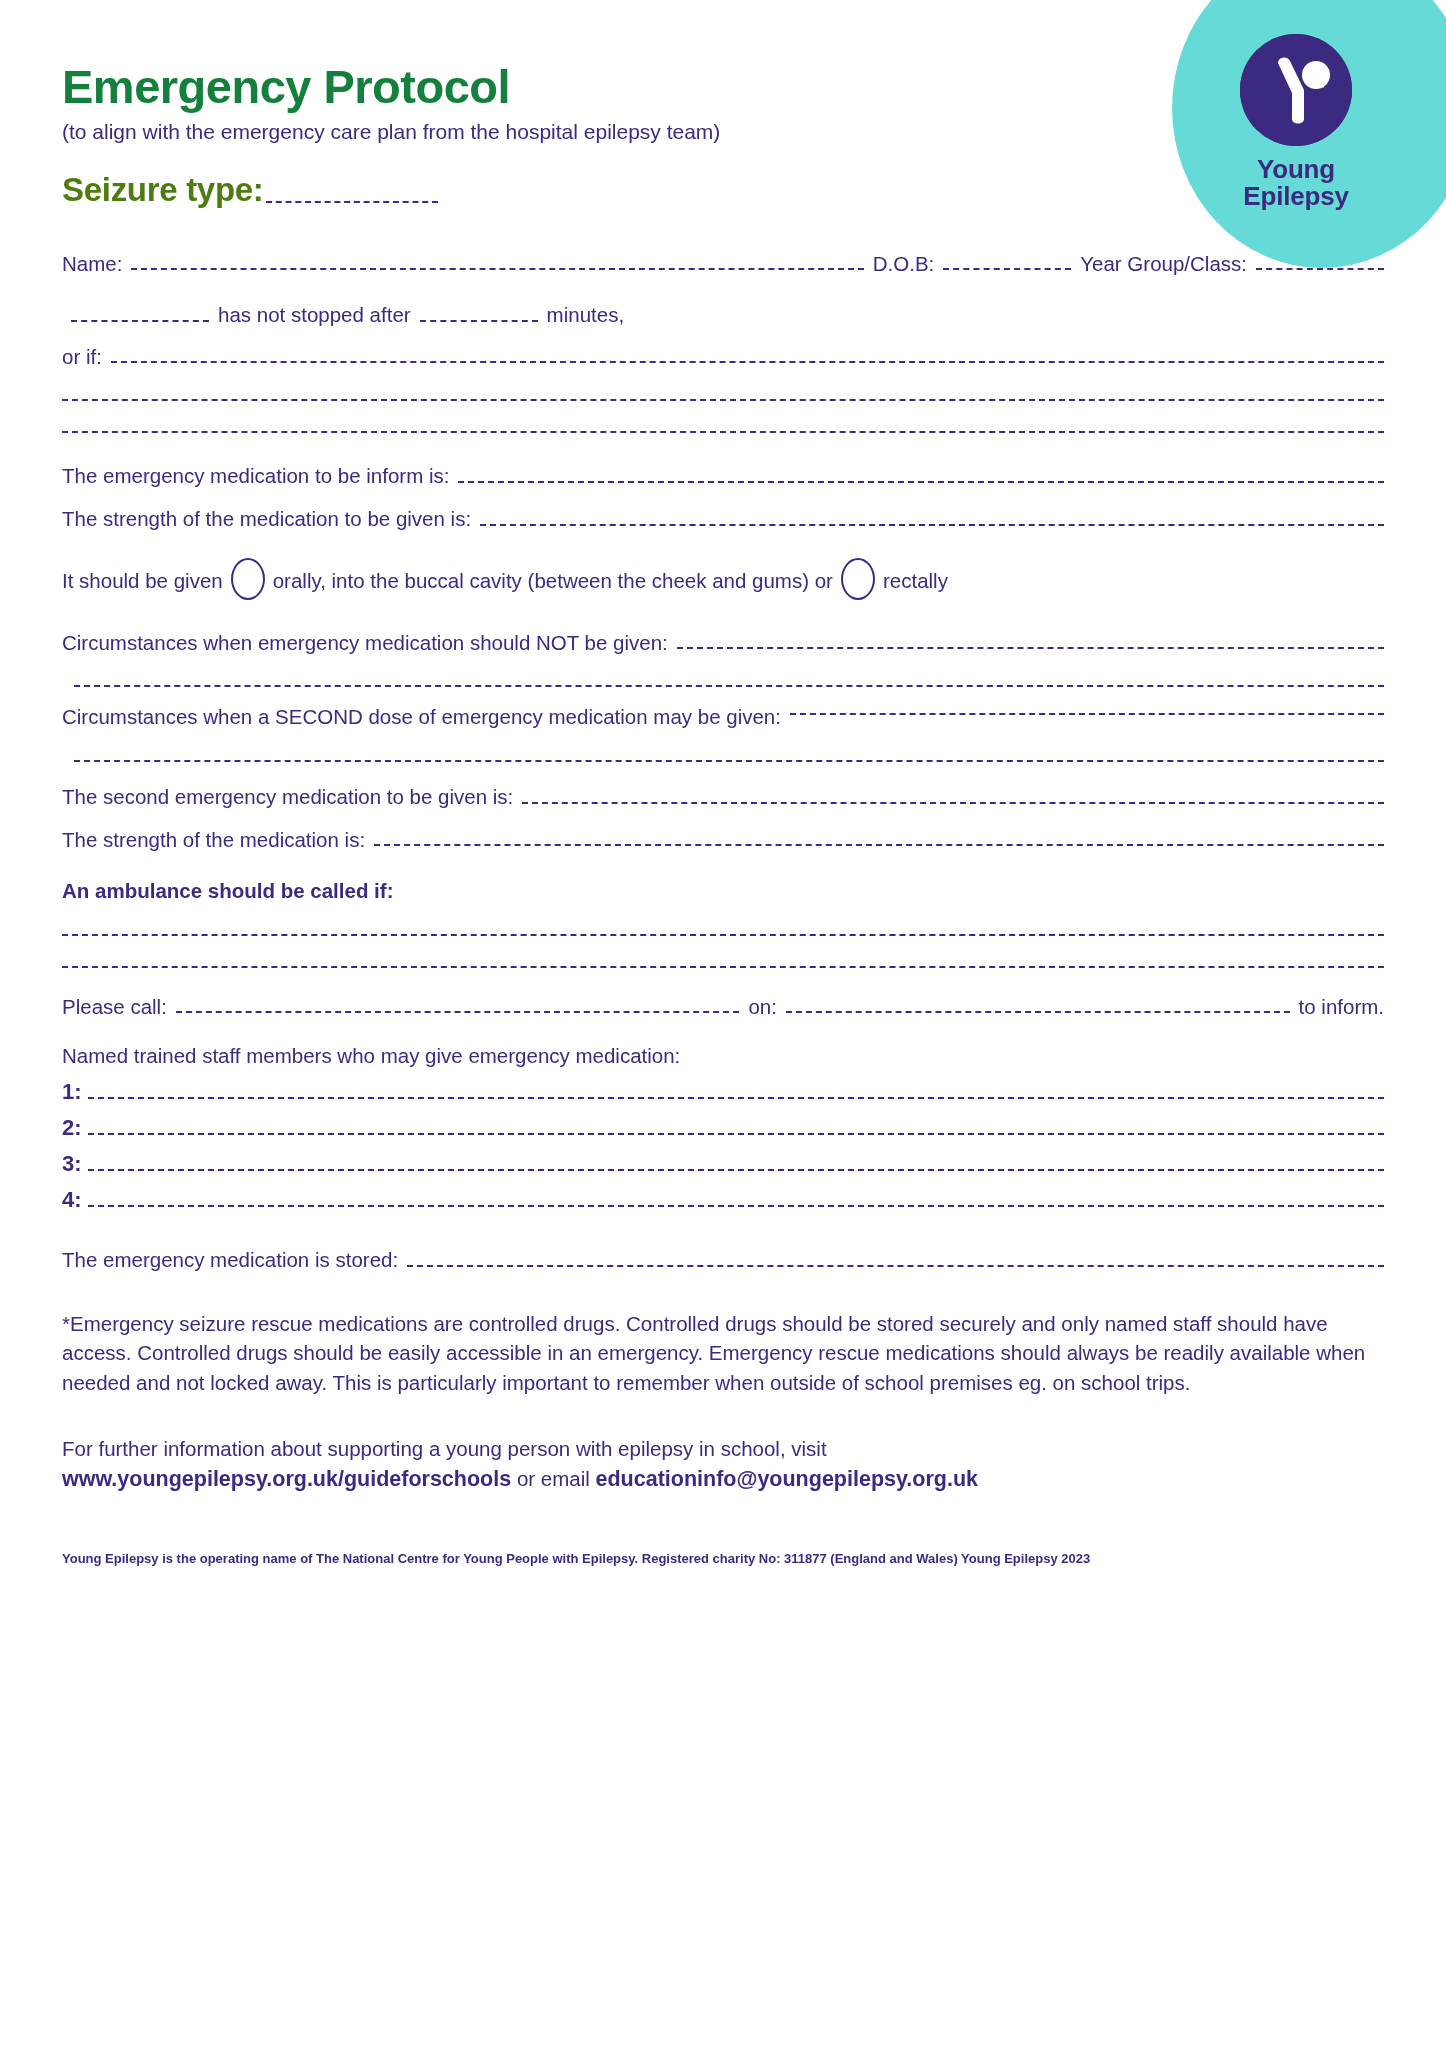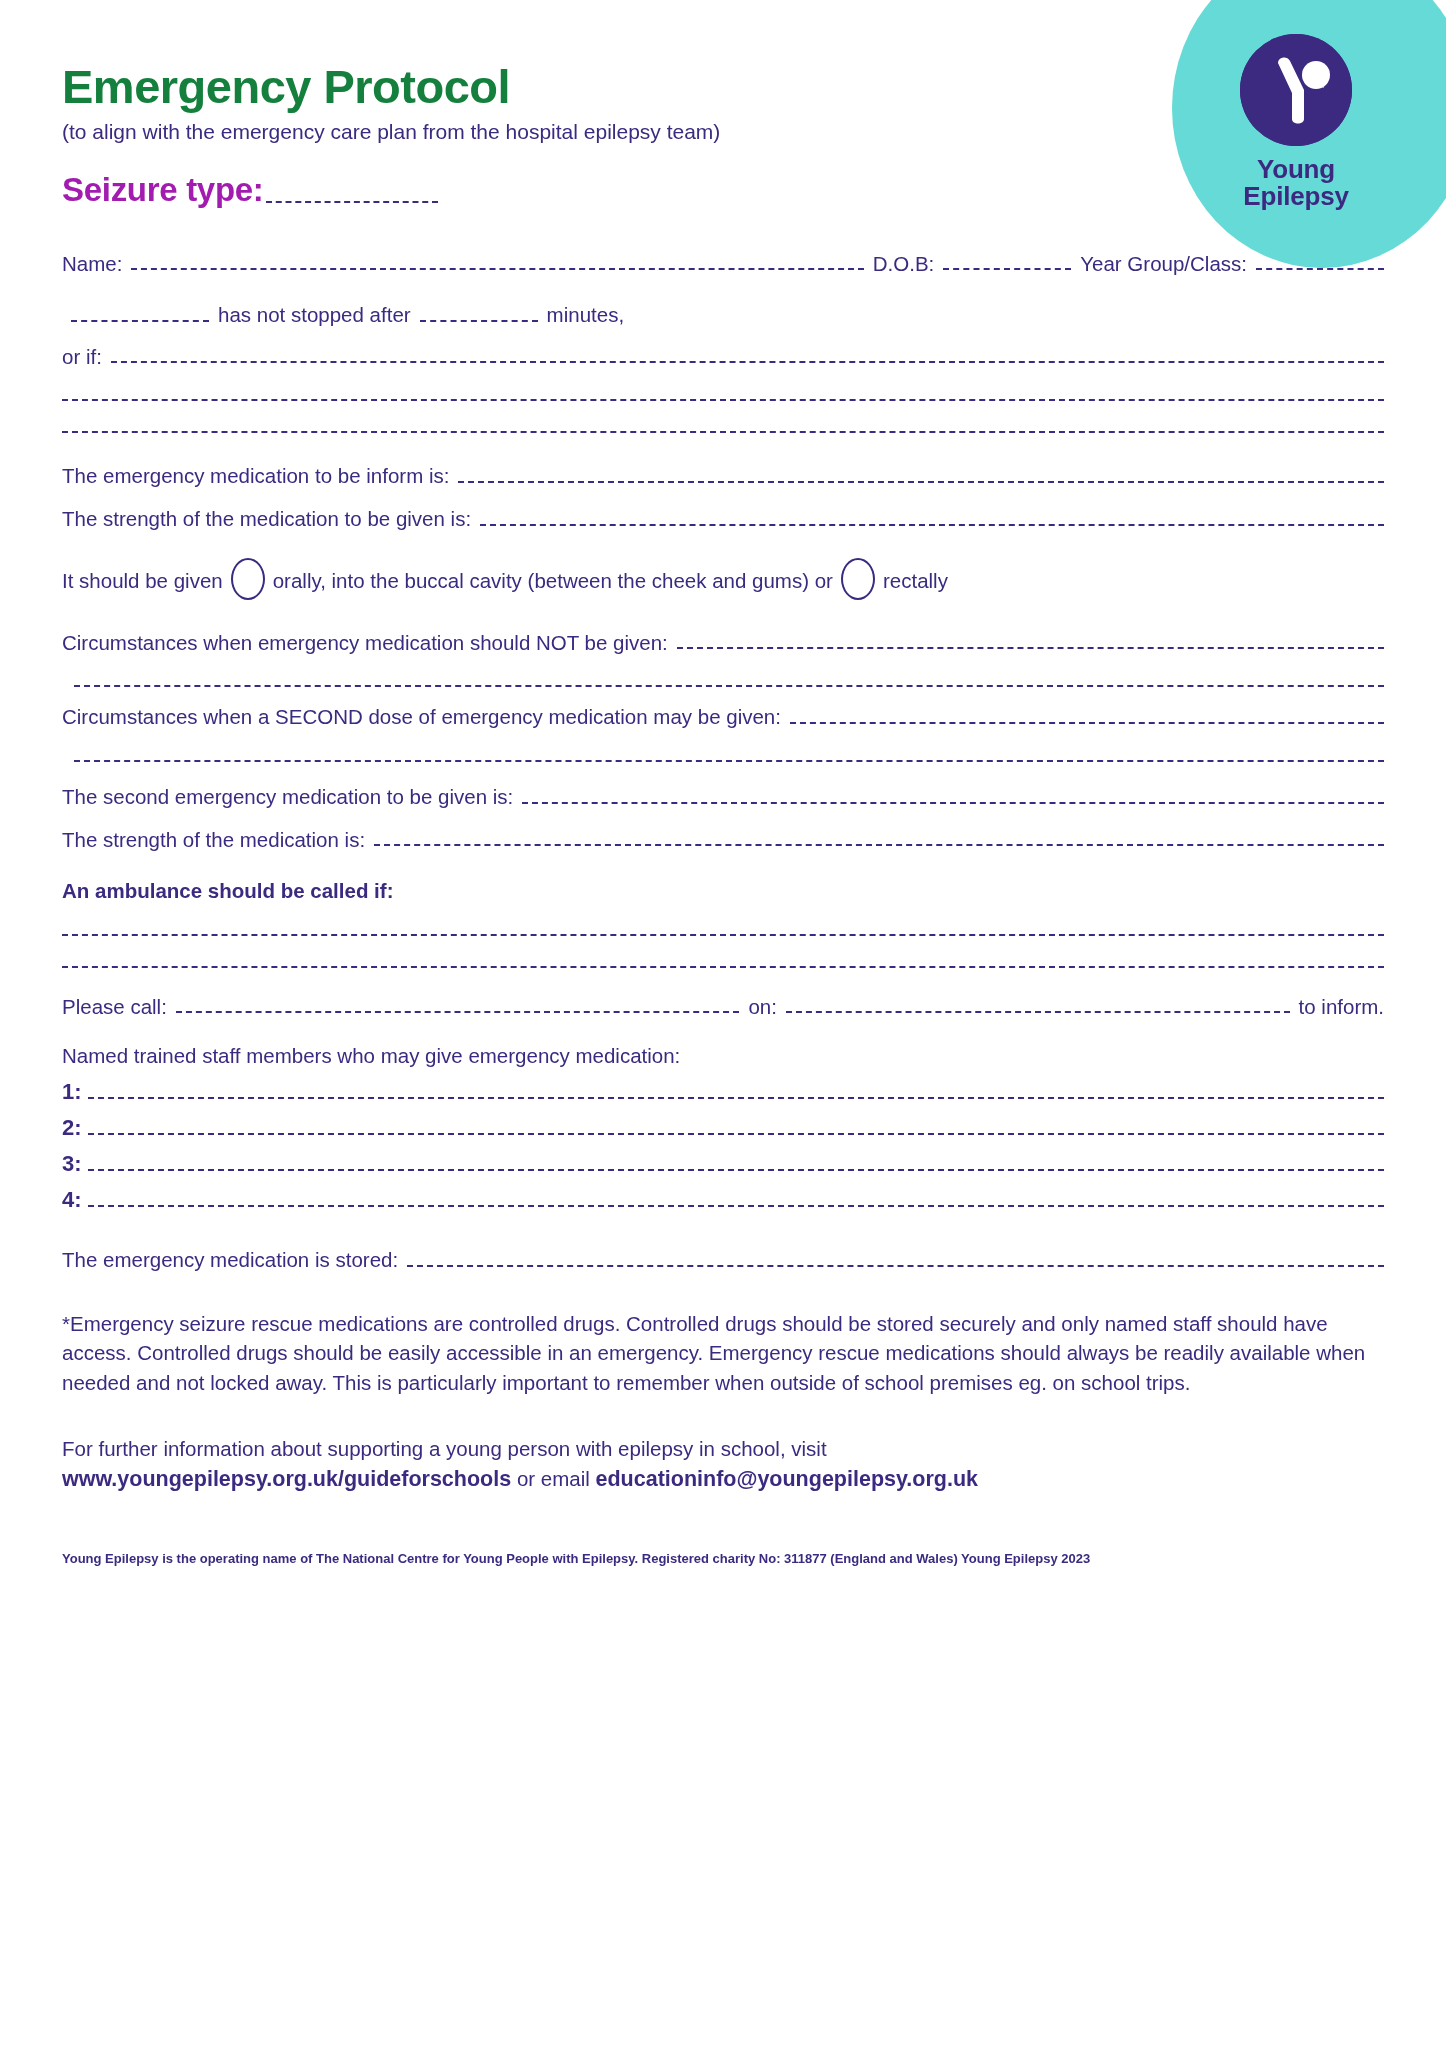--- a/index.html
+++ b/index.html
@@ -74,21 +74,21 @@
   }
   .seizure-row{
     margin-top:26px;
     display:flex;
     align-items:flex-end;
   }
   .seizure-label{
     font-size:33px;
     font-weight:bold;
     letter-spacing:-0.3px;
-    color:#a21caf;
+    color:#4d7c0f;
   }
   .seizure-blank{
     width:172px;
     margin-left:2px;
     margin-bottom:6px;
   }
 
   
   .dots{
     flex:1 1 auto;
@@ -236,21 +236,21 @@
     <span>It should be given</span><span class="circle"></span><span>orally, into the buccal cavity (between the cheek and gums) or</span><span class="circle"></span><span>rectally</span>
   </div>
 
   <div class="row" style="margin-top:30px;justify-content:space-between;">
     <span class="txt">Circumstances when emergency medication should NOT be given:</span>
     <span class="sp"></span>
     <span class="dots"></span>
   </div>
   <div class="fullline" style="margin-left:12px;"></div>
 
-  <div class="row" style="">
+  <div class="row" style="align-items:center;">
     <span class="txt">Circumstances when a SECOND dose of emergency medication may be given:</span>
     <span class="sp"></span>
     <span class="dots"></span>
   </div>
   <div class="fullline" style="margin-left:12px;"></div>
 
   <div class="row" style="margin-top:22px;">
     <span class="txt">The second emergency medication to be given is:</span>
     <span class="sp"></span>
     <span class="dots"></span>

